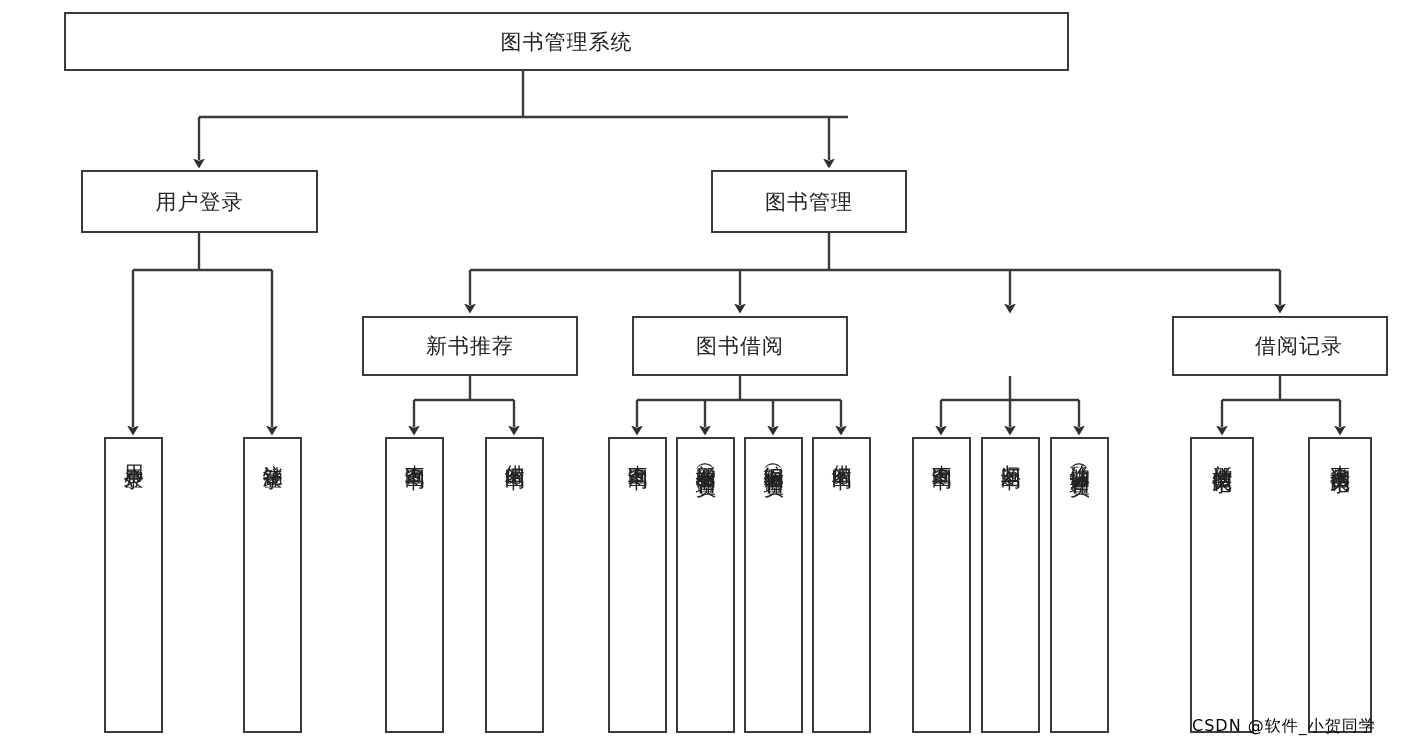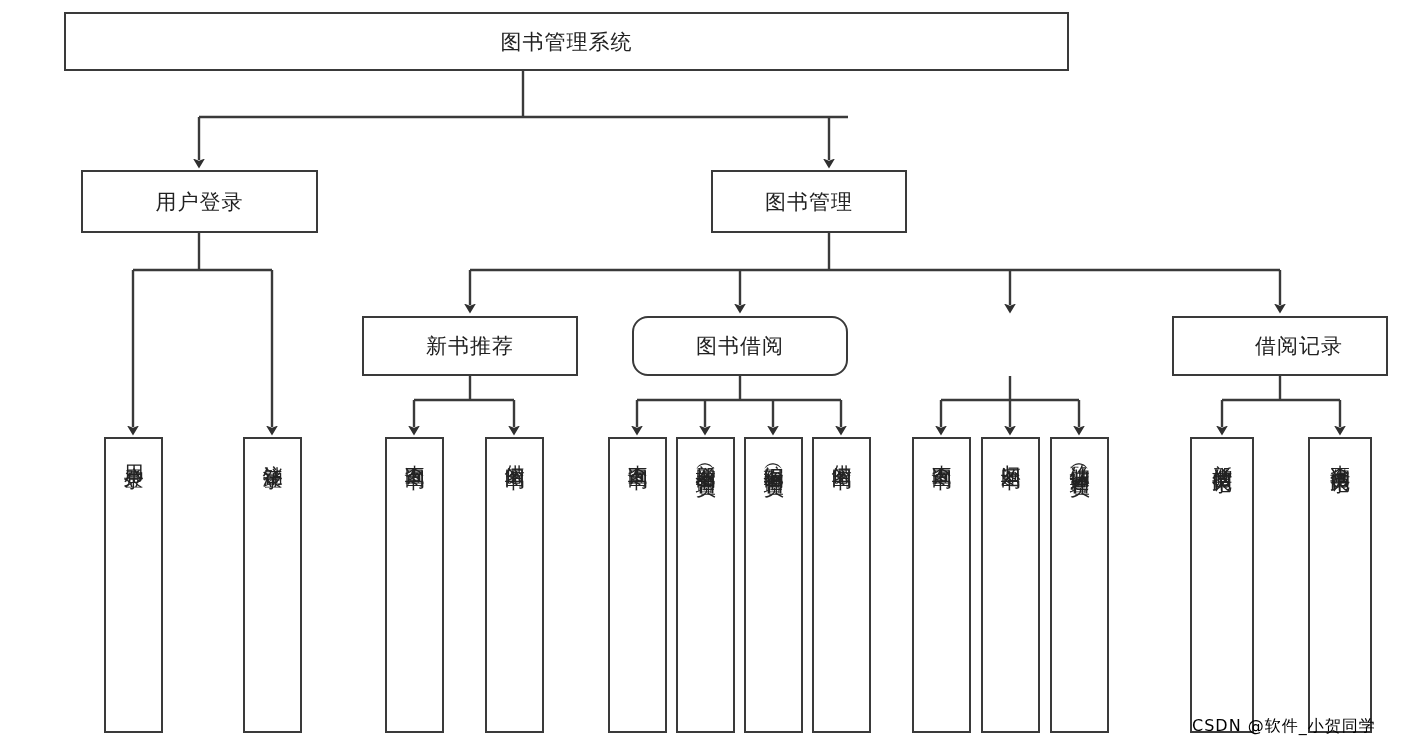--- a/index.html
+++ b/index.html
@@ -81,21 +81,21 @@
   <div class="node h" style="left:81px;top:170px;width:237px;height:63px;">
     <span>用户登录</span>
   </div>
   <div class="node h" style="left:711px;top:170px;width:196px;height:63px;">
     <span>图书管理</span>
   </div>
 
   <div class="node h" style="left:362px;top:316px;width:216px;height:60px;">
     <span>新书推荐</span>
   </div>
-  <div class="node h" style="left:632px;top:316px;width:216px;height:60px;border-radius:16px;">
+  <div class="node h" style="left:632px;top:316px;width:216px;height:60px;">
     <span>图书借阅</span>
   </div>
   <div class="node h" style="left:1172px;top:316px;width:216px;height:60px;padding-left:38px;">
     <span>借阅记录</span>
   </div>
 
   <div class="node v" style="left:104px;top:437px;width:59px;height:296px;">
     <span class="vtext">用户登录</span>
   </div>
   <div class="node v" style="left:243px;top:437px;width:59px;height:296px;">

